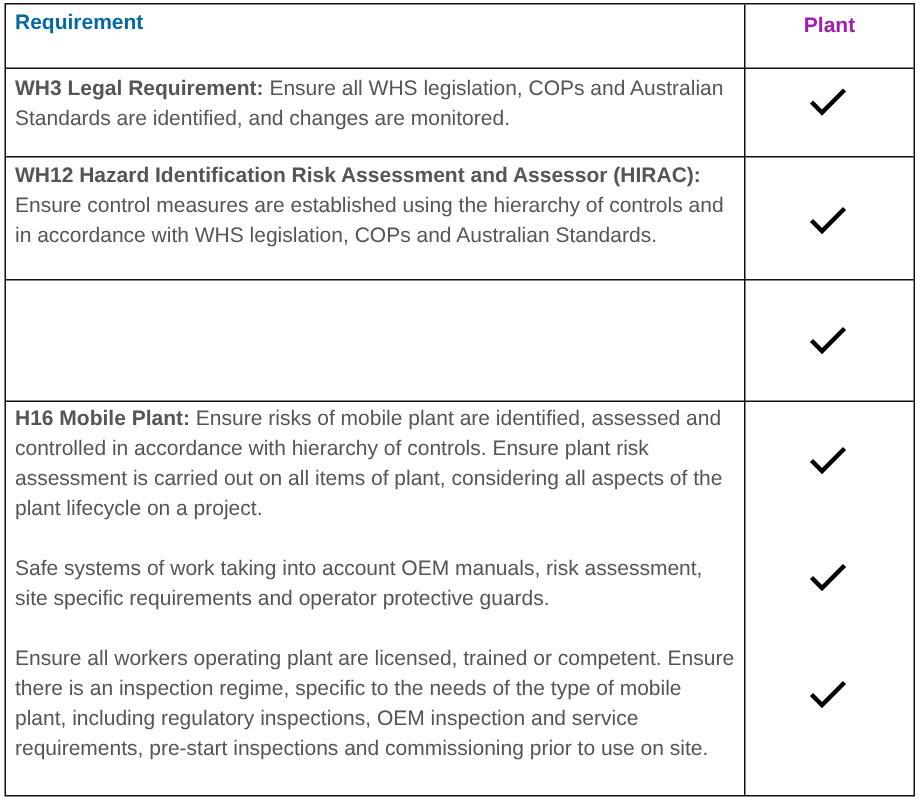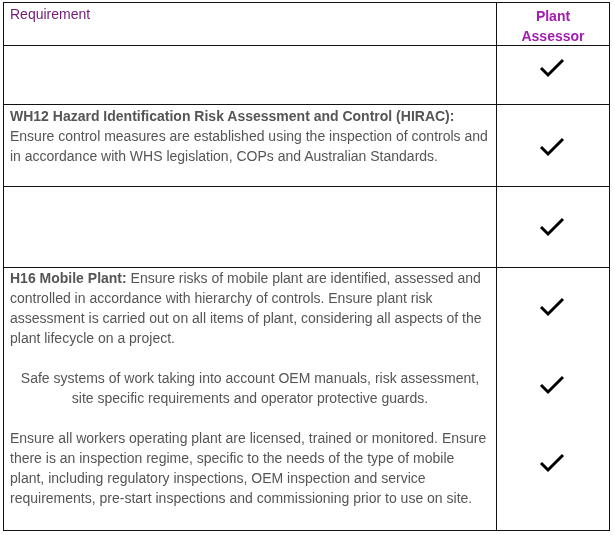--- a/index.html
+++ b/index.html
@@ -5,69 +5,69 @@
     html, body { margin: 0; padding: 0; background: #ffffff; }
     body { width: 615px; height: 535px; position: relative; overflow: hidden;
            font-family: "Liberation Sans", sans-serif; }
     .tbl { position: absolute; left: 3px; top: 2px; width: 607px; height: 529px;
            border: 1.5px solid #111; box-sizing: border-box; }
     .row { position: absolute; left: 0; right: 0; border-bottom: 1.5px solid #111; box-sizing: border-box; }
     .row.last { border-bottom: none; }
     .coldiv { position: absolute; top: 0; bottom: 0; left: 492px; width: 0; border-left: 1.5px solid #111; }
     .req { position: absolute; left: 6px; width: 480px; color: #555; font-size: 14px; line-height: 20px; }
     .req b { color: #555; font-weight: bold; }
-    .hdr-left { position: absolute; left: 6px; top: 3px; font-size: 14px; font-weight: normal; color: #701a75; }
+    .hdr-left { position: absolute; left: 6px; top: 3px; font-size: 14px; font-weight: bold; color: #0369a1; }
     .hdr-right { position: absolute; left: 493px; width: 112px; top: 3px; text-align: center;
                  font-size: 14px; font-weight: bold; color: #a21caf; line-height: 20px; }
     .check { position: absolute; left: 533px; width: 32px; height: 24px; }
     .check svg { display: block; }
   </style>
 </head>
 <body>
 
 <div class="tbl">
   <div class="coldiv"></div>
 
   <div class="row" style="top:0; height:43px;">
     <div class="hdr-left">Requirement</div>
     <div class="hdr-right">
       <div>Plant</div>
-      <div>Assessor</div>
     </div>
   </div>
 
   <div class="row" style="top:43px; height:59px;">
+    <div class="req" style="top:2px;"><b>WH3 Legal Requirement:</b><span> Ensure all WHS legislation, COPs and Australian Standards are identified, and changes are monitored.</span></div>
     <div class="check" style="top:10px;">
       <svg width="32" height="24" viewBox="0 0 32 24">
           <polyline points="4,12 11,19 26,4" fill="none" stroke="#000" stroke-width="3"></polyline>
         </svg>
     </div>
   </div>
 
   <div class="row" style="top:102px; height:82px;">
-    <div class="req" style="top:1px;"><b>WH12 Hazard Identification Risk Assessment and Control (HIRAC):</b><span> Ensure control measures are established using the inspection of controls and in accordance with WHS legislation, COPs and Australian Standards.</span></div>
+    <div class="req" style="top:1px;"><b>WH12 Hazard Identification Risk Assessment and Assessor (HIRAC):</b><span> Ensure control measures are established using the hierarchy of controls and in accordance with WHS legislation, COPs and Australian Standards.</span></div>
     <div class="check" style="top:30px;">
       <svg width="32" height="24" viewBox="0 0 32 24">
           <polyline points="4,12 11,19 26,4" fill="none" stroke="#000" stroke-width="3"></polyline>
         </svg>
     </div>
   </div>
 
   <div class="row" style="top:184px; height:81px;">
     <div class="check" style="top:28px;">
       <svg width="32" height="24" viewBox="0 0 32 24">
           <polyline points="4,12 11,19 26,4" fill="none" stroke="#000" stroke-width="3"></polyline>
         </svg>
     </div>
   </div>
 
   <div class="row last" style="top:265px; height:262px;">
     <div class="req" style="top:0px;"><b>H16 Mobile Plant:</b><span> Ensure risks of mobile plant are identified, assessed and controlled in accordance with hierarchy of controls. Ensure plant risk assessment is carried out on all items of plant, considering all aspects of the plant lifecycle on a project.</span></div>
-    <div class="req" style="top:100px;text-align:center;">Safe systems of work taking into account OEM manuals, risk assessment, site specific requirements and operator protective guards.</div>
-    <div class="req" style="top:160px;">Ensure all workers operating plant are licensed, trained or monitored. Ensure there is an inspection regime, specific to the needs of the type of mobile plant, including regulatory inspections, OEM inspection and service requirements, pre-start inspections and commissioning prior to use on site.</div>
+    <div class="req" style="top:100px;">Safe systems of work taking into account OEM manuals, risk assessment, site specific requirements and operator protective guards.</div>
+    <div class="req" style="top:160px;">Ensure all workers operating plant are licensed, trained or competent. Ensure there is an inspection regime, specific to the needs of the type of mobile plant, including regulatory inspections, OEM inspection and service requirements, pre-start inspections and commissioning prior to use on site.</div>
     <div class="check" style="top:27px;">
       <svg width="32" height="24" viewBox="0 0 32 24">
           <polyline points="4,12 11,19 26,4" fill="none" stroke="#000" stroke-width="3"></polyline>
         </svg>
     </div>
     <div class="check" style="top:105px;">
       <svg width="32" height="24" viewBox="0 0 32 24">
           <polyline points="4,12 11,19 26,4" fill="none" stroke="#000" stroke-width="3"></polyline>
         </svg>
     </div>

